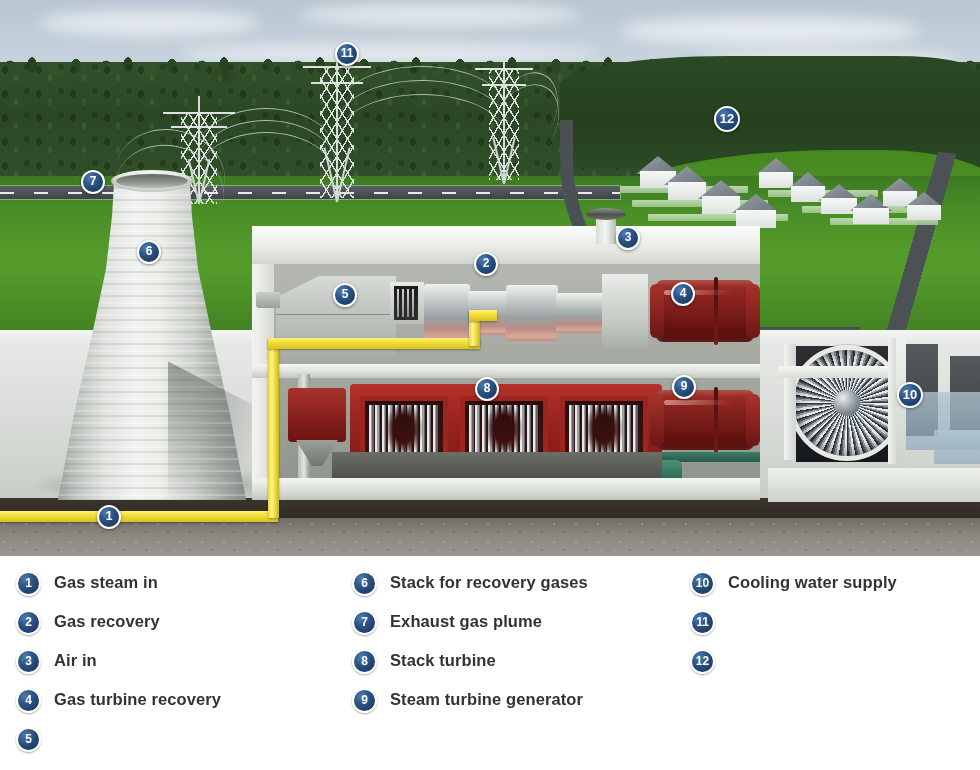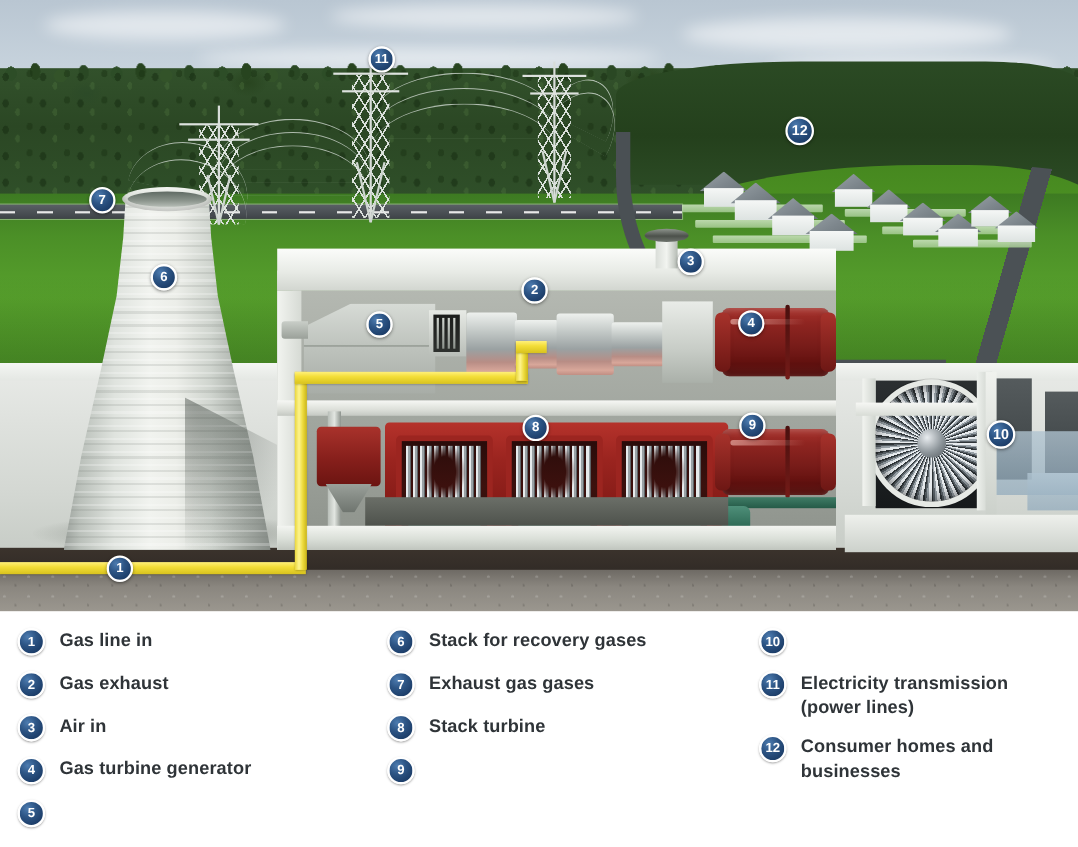--- a/index.html
+++ b/index.html
@@ -722,67 +722,67 @@
     <div class="badge" style="left:897px; top:382px;">10</div>
     <div class="badge small" style="left:97px;  top:505px;">1</div>
   </div>
 
   <div id="legend">
     <div class="legend-cols">
 
       <div class="legend-col c1">
         <div class="legend-item">
           <div class="legend-badge">1</div>
-          <div class="legend-label">Gas line in</div>
+          <div class="legend-label">Gas steam in</div>
         </div>
         <div class="legend-item">
           <div class="legend-badge">2</div>
-          <div class="legend-label">Gas exhaust</div>
+          <div class="legend-label">Gas recovery</div>
         </div>
         <div class="legend-item">
           <div class="legend-badge">3</div>
           <div class="legend-label">Air in</div>
         </div>
         <div class="legend-item">
           <div class="legend-badge">4</div>
-          <div class="legend-label">Gas turbine generator</div>
+          <div class="legend-label">Gas turbine recovery</div>
         </div>
         <div class="legend-item">
           <div class="legend-badge">5</div>
         </div>
       </div>
 
       <div class="legend-col c2">
         <div class="legend-item">
           <div class="legend-badge">6</div>
           <div class="legend-label">Stack for recovery gases</div>
         </div>
         <div class="legend-item">
           <div class="legend-badge">7</div>
-          <div class="legend-label">Exhaust gas gases</div>
+          <div class="legend-label">Exhaust gas plume</div>
         </div>
         <div class="legend-item">
           <div class="legend-badge">8</div>
           <div class="legend-label">Stack turbine</div>
         </div>
         <div class="legend-item">
           <div class="legend-badge">9</div>
+          <div class="legend-label">Steam turbine generator</div>
         </div>
       </div>
 
       <div class="legend-col c3">
         <div class="legend-item">
           <div class="legend-badge">10</div>
+          <div class="legend-label">Cooling water supply</div>
         </div>
         <div class="legend-item">
           <div class="legend-badge">11</div>
-          <div class="legend-label">Electricity transmission (power lines)</div>
         </div>
         <div class="legend-item">
           <div class="legend-badge">12</div>
-          <div class="legend-label">Consumer homes and businesses</div>
         </div>
       </div>
 
     </div>
   </div>
 
 </div>
 
 </body></html>

